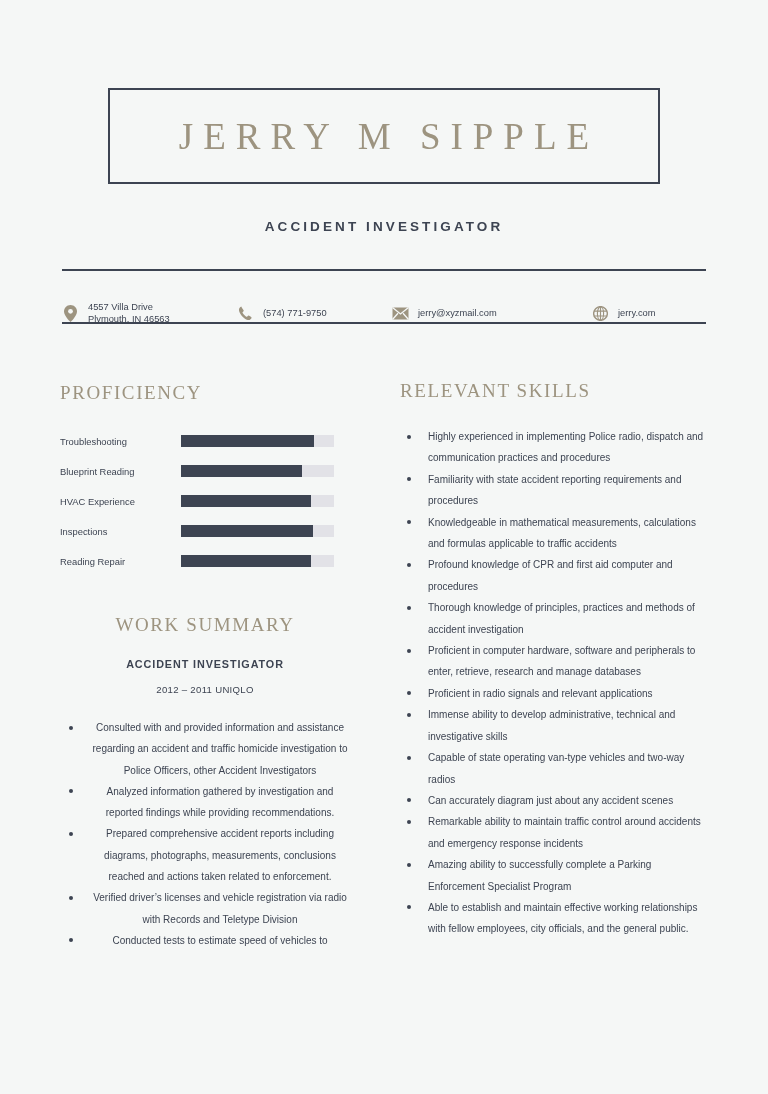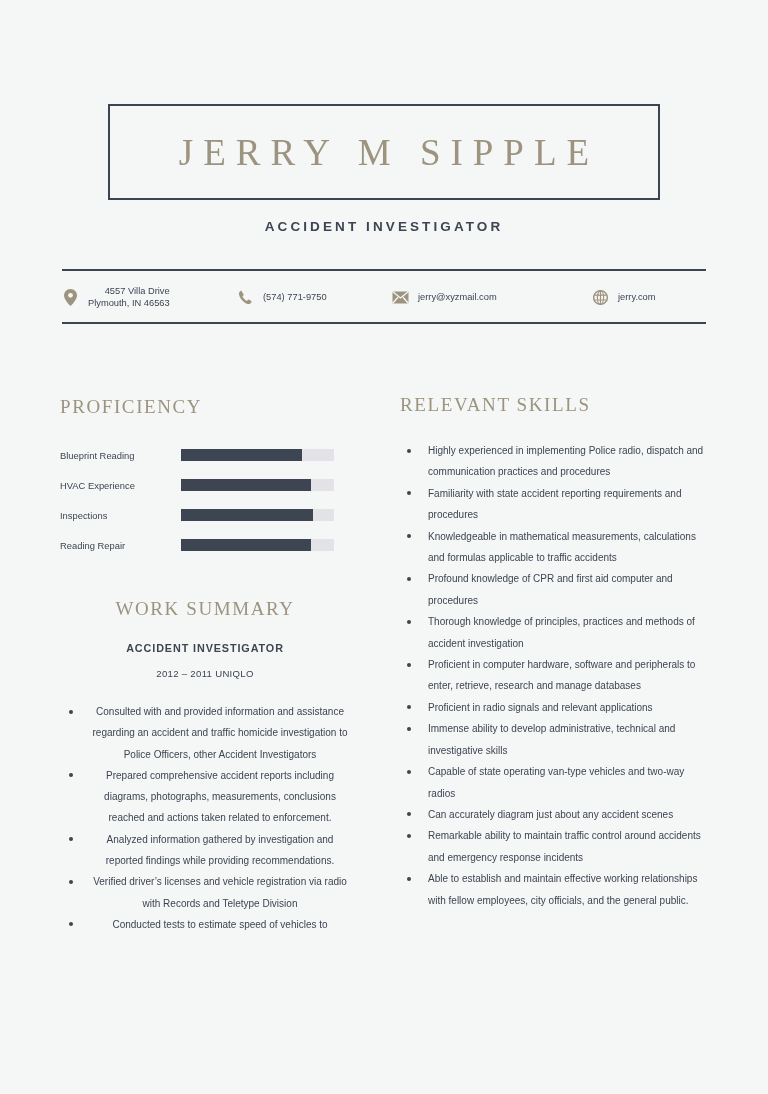--- a/index.html
+++ b/index.html
@@ -22,21 +22,21 @@
     height: 1094px;
     position: relative;
     background: #f5f7f6;
     box-sizing: border-box;
   }
 
   
   .name-box {
     position: absolute;
     left: 108px;
-    top: 104px;
+    top: 88px;
     width: 552px;
     height: 96px;
     border: 2px solid #3d4452;
     box-sizing: border-box;
     display: flex;
     align-items: center;
     justify-content: center;
   }
   .name-text {
     font-family: "Liberation Serif", serif;
@@ -66,26 +66,25 @@
     width: 644px;
     height: 2px;
     background: #3d4452;
   }
   .rule-top { top: 269px; }
   .rule-bottom { top: 322px; }
 
   .contact-row {
     position: absolute;
     left: 62px;
-    top: 276px;
+    top: 292px;
     width: 644px;
     height: 42px;
     display: flex;
     align-items: center;
-    text-align: right;
   }
   .contact-item {
     display: flex;
     align-items: center;
     gap: 9px;
   }
   .ci-1 { width: 175px; }
   .ci-2 { width: 155px; }
   .ci-3 { width: 200px; }
   .ci-4 { width: 114px; }
@@ -121,21 +120,21 @@
     top: 376px;
     width: 306px;
   }
 
   .section-title {
     font-family: "Liberation Serif", serif;
     font-size: 19px;
     letter-spacing: 1.6px;
     color: #9d9480;
     font-weight: 400;
-    margin: 18px 0 22px 0;
+    margin: 4px 0 22px 0;
   }
   .section-title.skills { margin-bottom: 24px; }
 
   
   .prof-list { margin: 0; padding: 0; }
   .prof-row {
     display: flex;
     align-items: center;
     height: 30px;
     margin-bottom: 0px;
@@ -270,20 +269,26 @@
     </div>
 
   </div>
 
   <div class="col-left clip">
 
     <div class="section-title">PROFICIENCY</div>
 
     <div class="prof-list">
 
+      <div class="prof-row">
+        <span class="prof-label">Troubleshooting</span>
+        <span class="prof-track">
+          <span class="prof-fill" style="width: 87%;"></span>
+        </span>
+      </div>
 
       <div class="prof-row">
         <span class="prof-label">Blueprint Reading</span>
         <span class="prof-track">
           <span class="prof-fill" style="width: 79%;"></span>
         </span>
       </div>
 
       <div class="prof-row">
         <span class="prof-label">HVAC Experience</span>
@@ -307,22 +312,22 @@
       </div>
 
     </div>
 
     <div class="work-wrap">
       <div class="section-title">WORK SUMMARY</div>
       <div class="job-role">ACCIDENT INVESTIGATOR</div>
       <div class="job-meta">2012 – 2011 UNIQLO</div>
       <ul class="bullets">
         <li>Consulted with and provided information and assistance regarding an accident and traffic homicide investigation to Police Officers, other Accident Investigators</li>
+        <li>Analyzed information gathered by investigation and reported findings while providing recommendations.</li>
         <li>Prepared comprehensive accident reports including diagrams, photographs, measurements, conclusions reached and actions taken related to enforcement.</li>
-        <li>Analyzed information gathered by investigation and reported findings while providing recommendations.</li>
         <li>Verified driver’s licenses and vehicle registration via radio with Records and Teletype Division</li>
         <li>Conducted tests to estimate speed of vehicles to</li>
       </ul>
     </div>
 
   </div>
 
   <div class="col-right clip">
     <div class="section-title skills">RELEVANT SKILLS</div>
     <ul class="bullets">
@@ -330,17 +335,18 @@
       <li>Familiarity with state accident reporting requirements and procedures</li>
       <li>Knowledgeable in mathematical measurements, calculations and formulas applicable to traffic accidents</li>
       <li>Profound knowledge of CPR and first aid computer and procedures</li>
       <li>Thorough knowledge of principles, practices and methods of accident investigation</li>
       <li>Proficient in computer hardware, software and peripherals to enter, retrieve, research and manage databases</li>
       <li>Proficient in radio signals and relevant applications</li>
       <li>Immense ability to develop administrative, technical and investigative skills</li>
       <li>Capable of state operating  van-type vehicles and two-way radios</li>
       <li>Can accurately diagram just about any accident scenes</li>
       <li>Remarkable ability to maintain traffic control around accidents and emergency response incidents</li>
+      <li>Amazing ability to successfully complete a Parking Enforcement Specialist Program</li>
       <li>Able to establish and maintain effective working relationships with fellow employees, city officials, and the general public.</li>
     </ul>
   </div>
 
 </div>
 
 </body></html>

